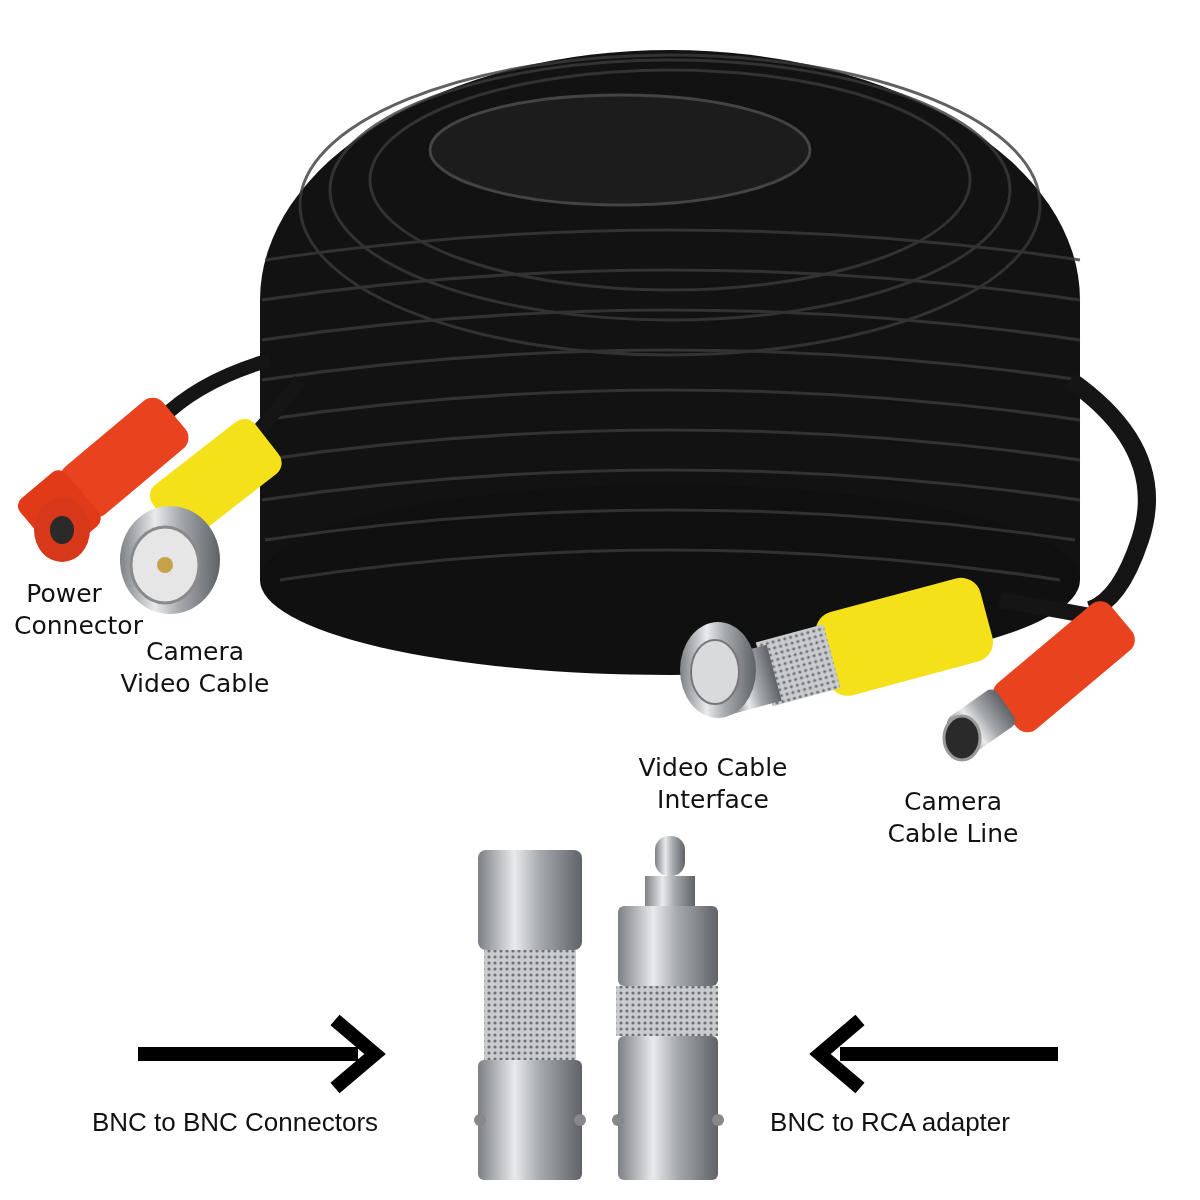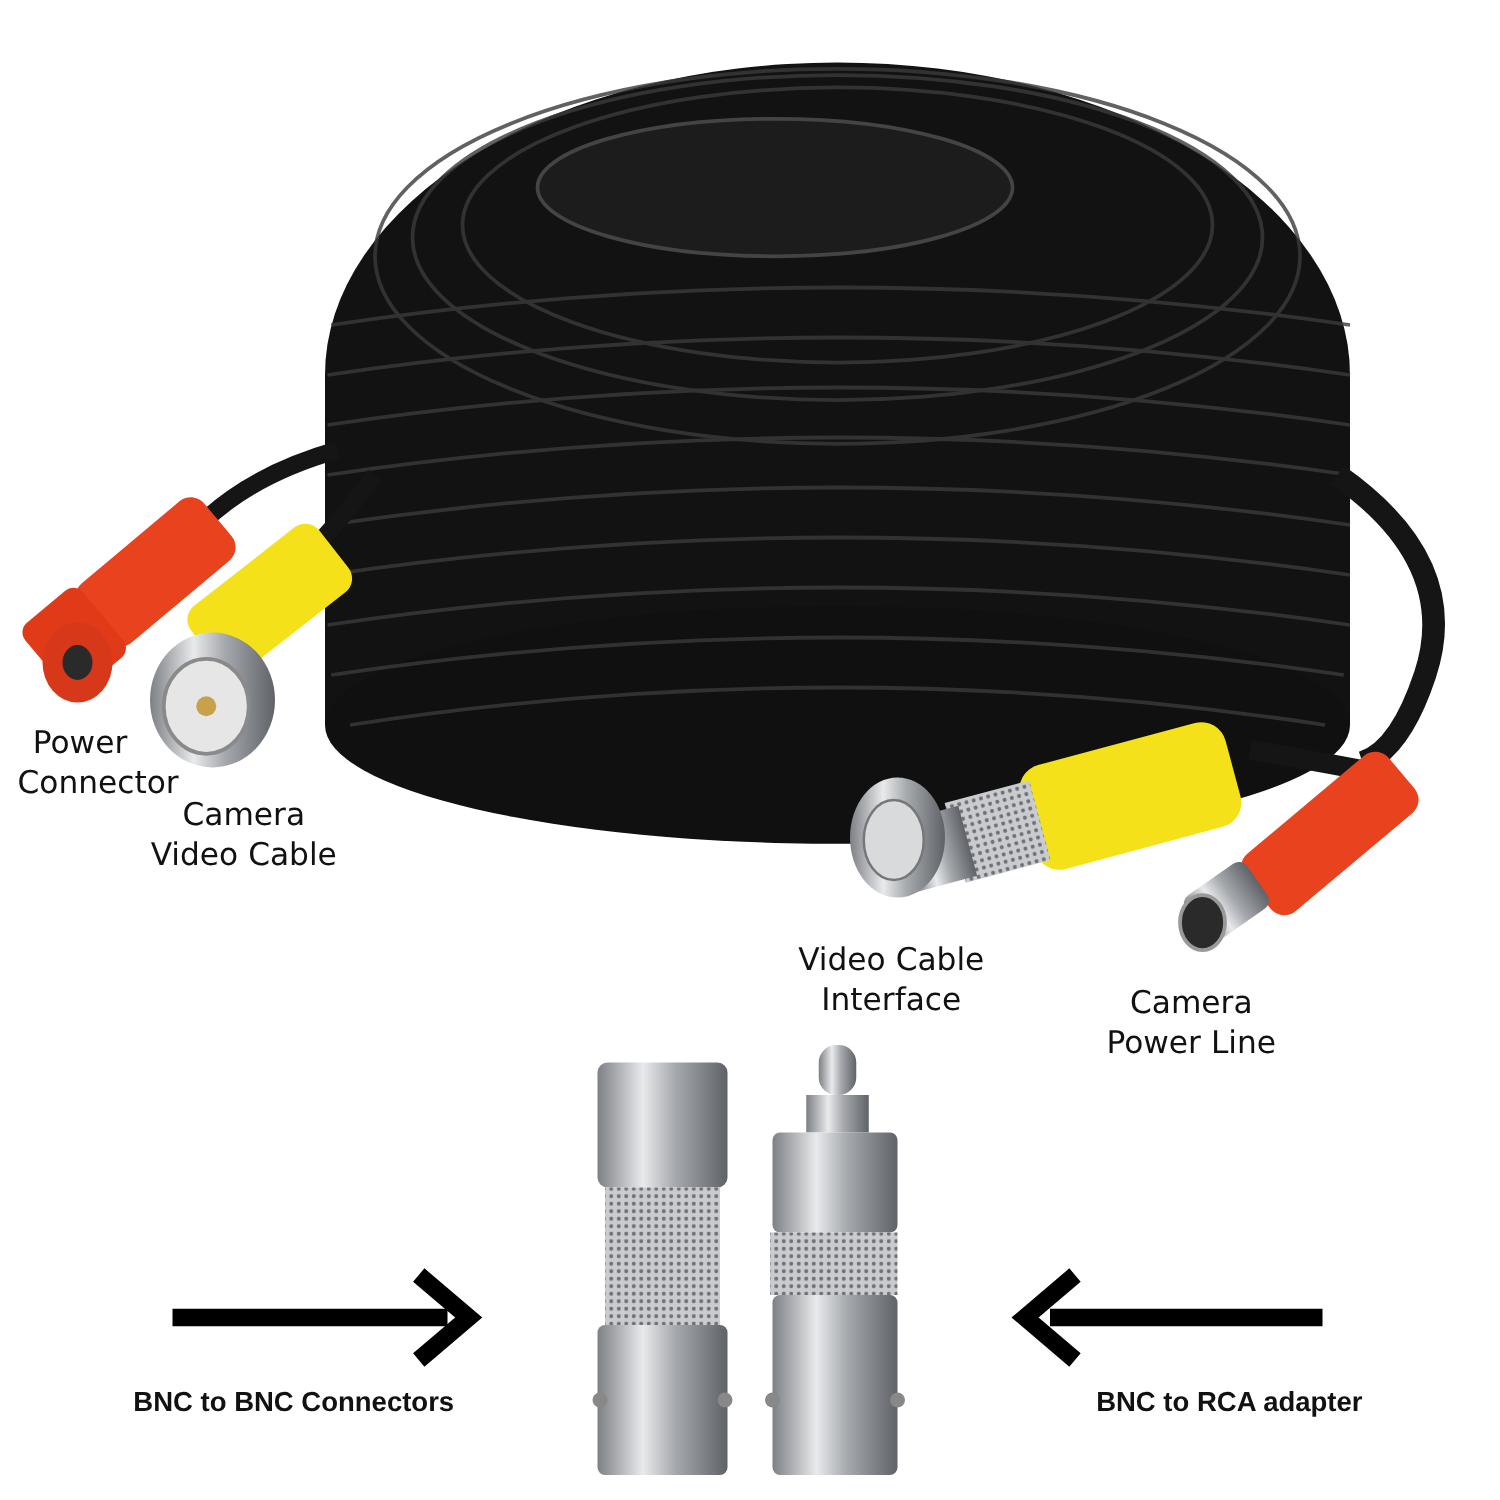--- a/index.html
+++ b/index.html
@@ -1,19 +1,19 @@
 <!DOCTYPE html>
 <html><head>
 <meta charset="utf-8">
 <style>
   html, body { margin:0; padding:0; background:#ffffff; }
   body { width:1200px; height:1200px; position:relative; overflow:hidden; font-family:"DejaVu Sans", sans-serif; }
   .scene { position:absolute; inset:0;border-radius:22px; }
   .label { position:absolute; color:#111; font-size:25px; line-height:32px; text-align:center; }
-  .label.bottom { font-family:"Liberation Sans", sans-serif; font-size:22px; line-height:36px;font-weight:bold; }
+  .label.bottom { font-family:"Liberation Sans", sans-serif; font-size:26px; line-height:36px; }
 </style>
 </head>
 <body>
 
 <div class="scene">
   <svg width="1200" height="1200" viewBox="0 0 1200 1200">
     <defs>
       <linearGradient id="metal" x1="0" x2="1">
         <stop offset="0" stop-color="#7d8084"></stop>
         <stop offset="0.35" stop-color="#e8eaec"></stop>
@@ -118,17 +118,17 @@
   <div class="label" style="left:110px; top:636px; width:170px;">
     <div>Camera</div>
     <div>Video Cable</div>
   </div>
   <div class="label" style="left:628px; top:752px; width:170px;">
     <div>Video Cable</div>
     <div>Interface</div>
   </div>
   <div class="label" style="left:878px; top:786px; width:150px;">
     <div>Camera</div>
-    <div>Power Line</div>
+    <div>Cable Line</div>
   </div>
   <div class="label bottom" style="left:40px; top:1104px; width:390px;">BNC to BNC Connectors</div>
-  <div class="label bottom" style="left:760px; top:1104px; width:330px;text-align:right;">BNC to RCA adapter</div>
+  <div class="label bottom" style="left:725px; top:1104px; width:330px;">BNC to RCA adapter</div>
 </div>
 
 </body></html>

